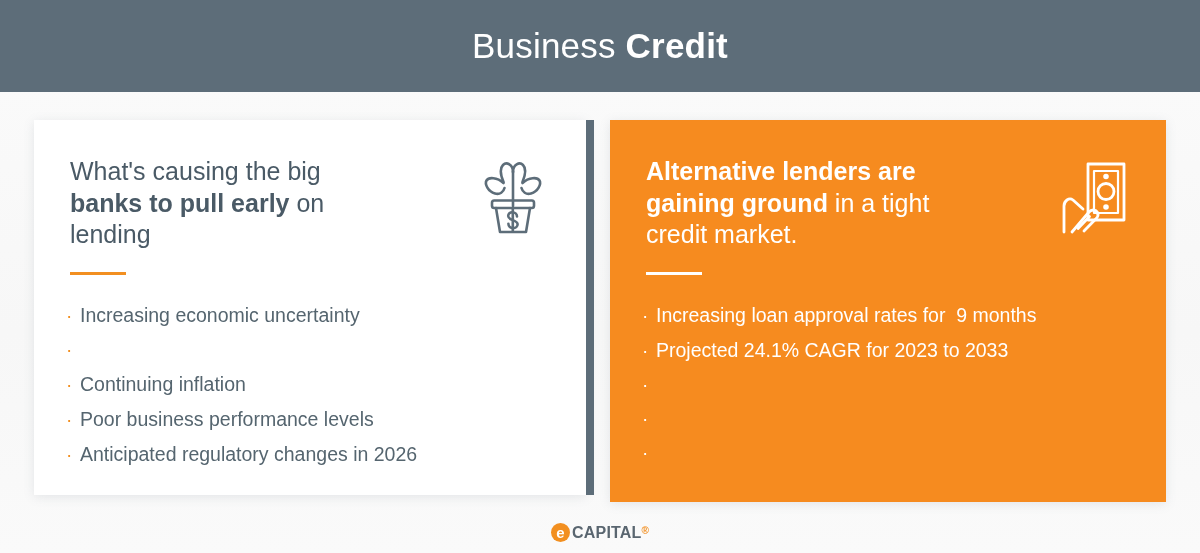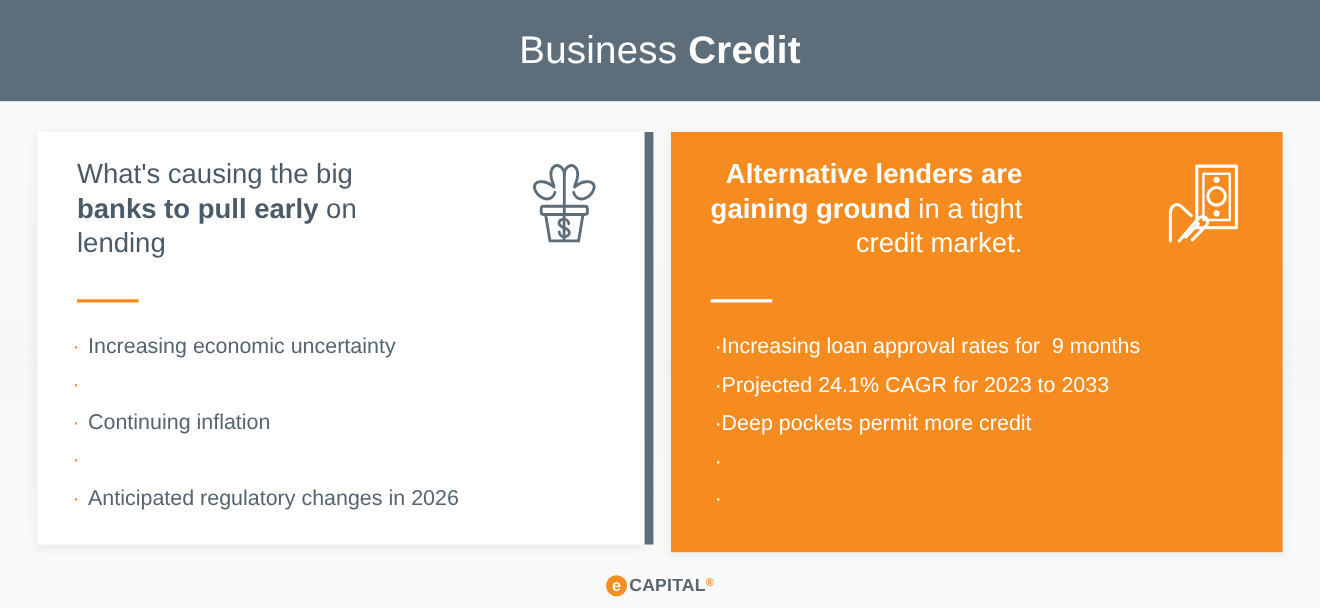--- a/index.html
+++ b/index.html
@@ -72,27 +72,26 @@
   }
 
   .card-right {
     position: absolute;
     left: 610px;
     top: 28px;
     width: 556px;
     height: 382px;
     background: #f68b1f;
     box-shadow: 0 2px 10px rgba(120,130,140,0.16);
-    text-align: right;
   }
 
   
   .card-head {
     position: absolute;
-    top: 23px;
+    top: 36px;
     left: 36px;
     right: 20px;
     display: flex;
     align-items: flex-start;
     justify-content: space-between;
   }
   .heading {
     font-size: 25px;
     line-height: 1.26;
     font-weight: 300;
@@ -223,21 +222,21 @@
           </svg>
         </div>
       </div>
 
       <div class="divider"></div>
 
       <ul class="bullets">
         <li><span class="dot">·</span><span>Increasing economic uncertainty</span></li>
         <li><span class="dot">·</span></li>
         <li><span class="dot">·</span><span>Continuing inflation</span></li>
-        <li><span class="dot">·</span></li>
+        <li><span class="dot">·</span><span>Poor business performance levels</span></li>
         <li><span class="dot">·</span><span>Anticipated regulatory changes in 2026</span></li>
       </ul>
     </div>
 
     <div class="left-accent-bar"></div>
 
     <div class="card-right">
 
       <div class="card-head">
         <div class="heading"><span class="bold">Alternative lenders are
@@ -256,21 +255,21 @@
             <path d="M20 68.5 L31.5 56.5"></path>
           </svg>
         </div>
       </div>
 
       <div class="divider"></div>
 
       <ul class="bullets">
         <li><span class="dot">·</span><span>Increasing loan approval rates for  9 months</span></li>
         <li><span class="dot">·</span><span>Projected 24.1% CAGR for 2023 to 2033</span></li>
-        <li><span class="dot">·</span><span>Deep pockets permit more credit</span></li>
+        <li><span class="dot">·</span></li>
         <li><span class="dot">·</span></li>
         <li><span class="dot">·</span></li>
       </ul>
     </div>
 
   </div>
 
   <div class="footer">
     <div class="logo">
       <span class="logo-mark">e</span>

